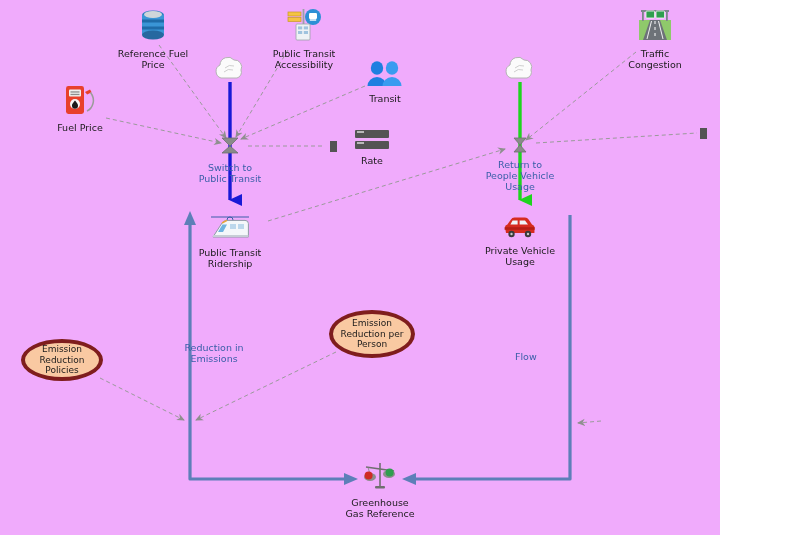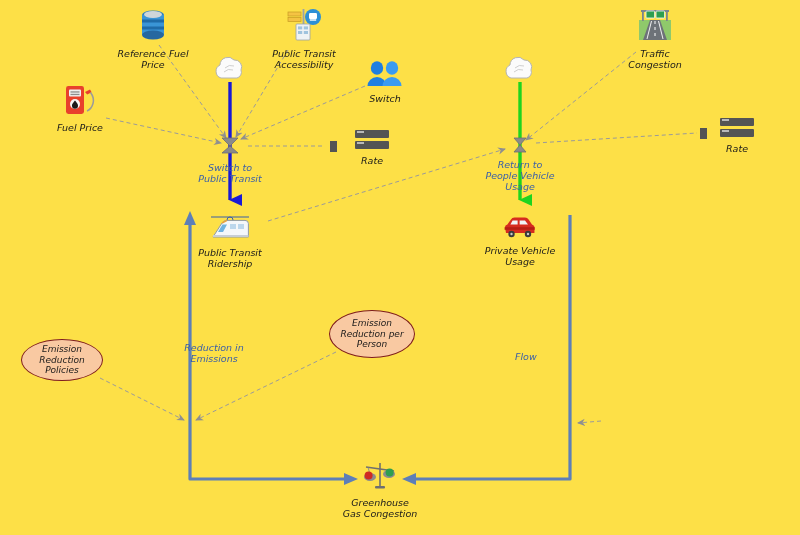--- a/index.html
+++ b/index.html
@@ -6,25 +6,24 @@
   html, body {
     margin: 0;
     padding: 0;
     background: #ffffff;
   }
   body {
     font-family: "DejaVu Sans", sans-serif;
   }
   #canvas {
     position: relative;
-    width: 800px;
+    width: 720px;
     height: 535px;
-    background: #fde047;
+    background: #f0abfc;
     overflow: hidden;
-    font-style: italic;
   }
   #wires {
     position: absolute;
     left: 0;
     top: 0;
     width: 800px;
     height: 535px;
   }
 
   
@@ -77,21 +76,21 @@
     font-family: "DejaVu Sans", sans-serif;
   }
 
   
   .ellipse {
     position: absolute;
     display: flex;
     align-items: center;
     justify-content: center;
     background: #f9c9a2;
-    border: 1px solid #7f1d1d;
+    border: 4px solid #7f1d1d;
     border-radius: 50%;
     box-sizing: border-box;
     z-index: 5;
   }
   .ellipse span {
     font-size: 9px;
     line-height: 10.5px;
     color: #1a1a1a;
     text-align: center;
     white-space: pre-line;
@@ -247,21 +246,21 @@
 
   <div class="node" style="left:385px; top:61px;">
     <span class="glyph">
       <svg width="38" height="26" viewBox="0 0 38 26" xmlns="http://www.w3.org/2000/svg">
         <ellipse cx="11" cy="7" rx="6.2" ry="6.8" fill="#1f7fe0"></ellipse>
         <path d="M1.5,25 a9.5,9 0 0 1 19,0 Z" fill="#1f7fe0"></path>
         <ellipse cx="26" cy="7" rx="6.2" ry="6.8" fill="#3a9bf0"></ellipse>
         <path d="M16.5,25 a9.5,9 0 0 1 19,0 Z" fill="#3a9bf0"></path>
       </svg>
     </span>
-    <span class="caption">Switch</span>
+    <span class="caption">Transit</span>
   </div>
 
   <div class="node" style="left:655px; top:8px;">
     <span class="glyph">
       <svg width="36" height="34" viewBox="0 0 36 34" xmlns="http://www.w3.org/2000/svg">
         <rect x="2" y="12" width="32" height="20" fill="#8fc96b"></rect>
         <path d="M13,12 L23,12 L30,32 L6,32 Z" fill="#6d7278"></path>
         <path d="M18,13 L18,31" stroke="#ffffff" stroke-width="1" stroke-dasharray="3,3"></path>
         <path d="M14.5,13 L10,31" stroke="#ffffff" stroke-width="0.9"></path>
         <path d="M21.5,13 L26,31" stroke="#ffffff" stroke-width="0.9"></path>
@@ -334,21 +333,21 @@
         <line x1="9" y1="6.4" x2="11" y2="13" stroke="#8a8a8a" stroke-width="0.9"></line>
         <line x1="32" y1="9.6" x2="30" y2="13" stroke="#8a8a8a" stroke-width="0.9"></line>
         <ellipse cx="11" cy="16" rx="6" ry="4" fill="#8c8c8c"></ellipse>
         <circle cx="9.6" cy="14.4" r="4" fill="#cf2a22"></circle>
         <ellipse cx="30" cy="13" rx="6" ry="4" fill="#8c8c8c"></ellipse>
         <circle cx="30.6" cy="11.6" r="4" fill="#2f9e4f"></circle>
         <rect x="16" y="25" width="10" height="2.6" rx="1" fill="#6f6f6f"></rect>
       </svg>
     </span>
     <span class="caption">Greenhouse
-Gas Congestion</span>
+Gas Reference</span>
   </div>
 
   <div class="connector" style="left:330px; top:141px;"></div>
   <div class="ratebars" style="left:355px; top:130px;">
     <span class="bar"></span>
     <span class="bar"></span>
     <span class="caption">Rate</span>
   </div>
 
   <div class="connector" style="left:700px; top:128px;"></div>

